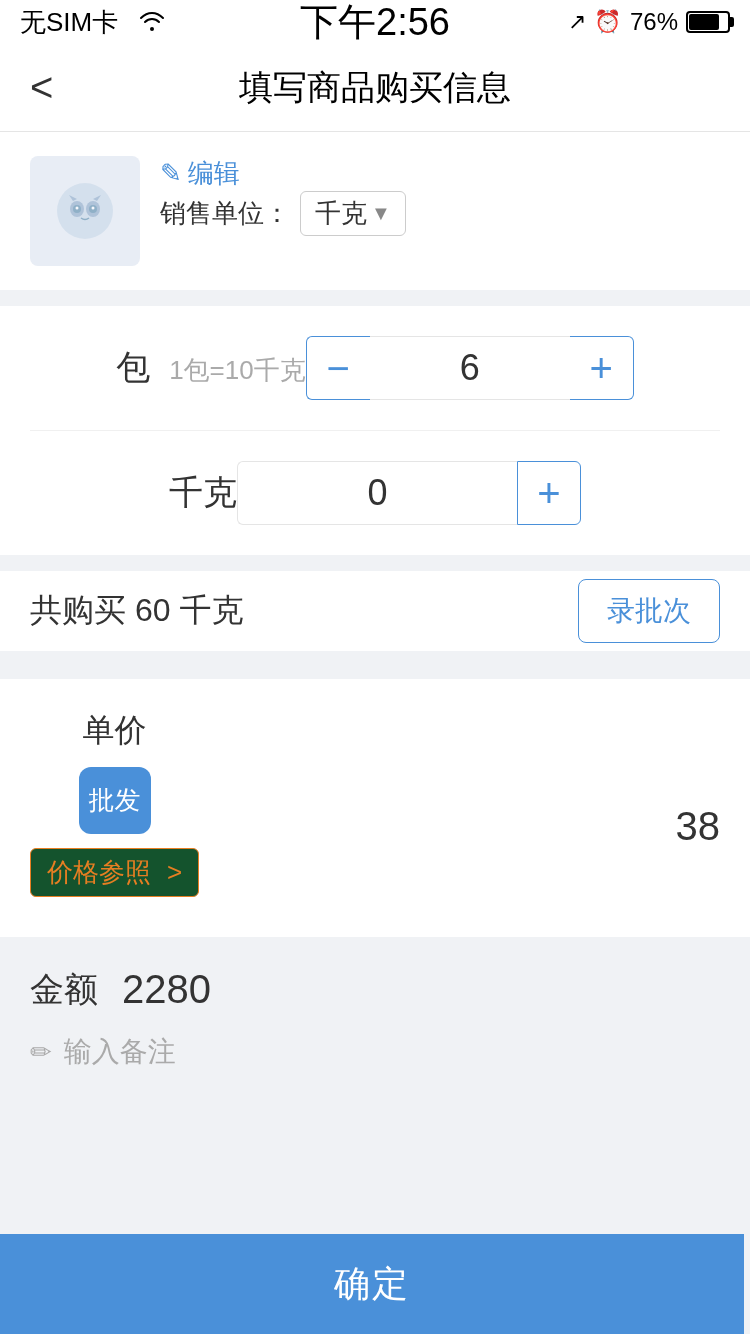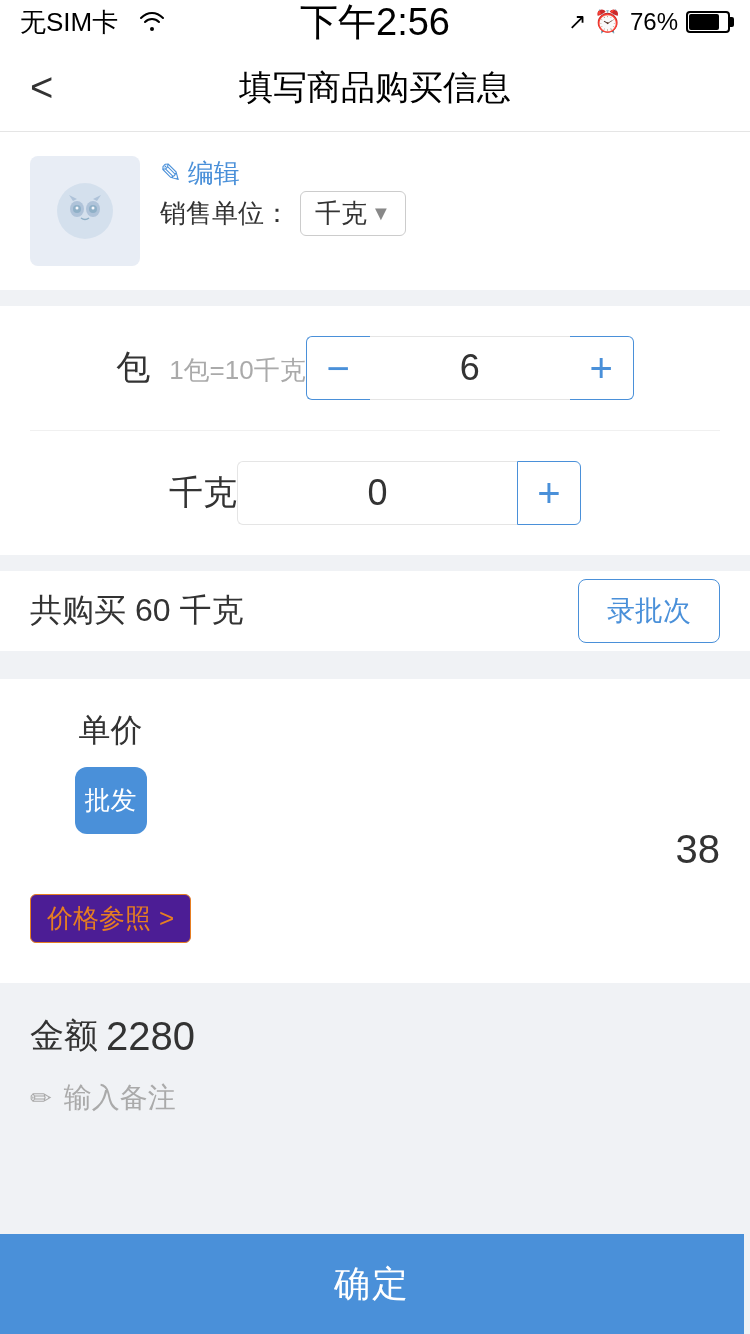--- a/index.html
+++ b/index.html
@@ -302,43 +302,42 @@
       font-size: 26px;
       padding: 16px 10px;
       border-radius: 12px;
     }
     .price-ref-btn {
       border: 1.5px solid #e67e22;
       color: #e67e22;
       font-size: 26px;
       padding: 6px 16px;
       border-radius: 6px;
-      background: #4c1d95;
-      display: flex;
-      align-items: center;
-      gap: 8px;
-      cursor: pointer;
-      margin-top: 46px;
+      background: #14532d;
+      display: flex;
+      align-items: center;
+      gap: 16px;
+      cursor: pointer;
     }
     .price-value {
       font-size: 40px;
       color: #333;
       font-weight: 400;
       margin-top: 46px;
     }
 
     
     .amount-section {
       background: #f0f2f5;
       padding: 30px 30px 20px;
     }
     .amount-row {
       display: flex;
-      align-items: flex-end;
-      gap: 8px;
+      align-items: flex-start;
+      gap: 24px;
       margin-bottom: 20px;
     }
     .amount-label {
       font-size: 34px;
       color: #333;
     }
     .amount-value {
       font-size: 40px;
       color: #333;
       font-weight: 500;

